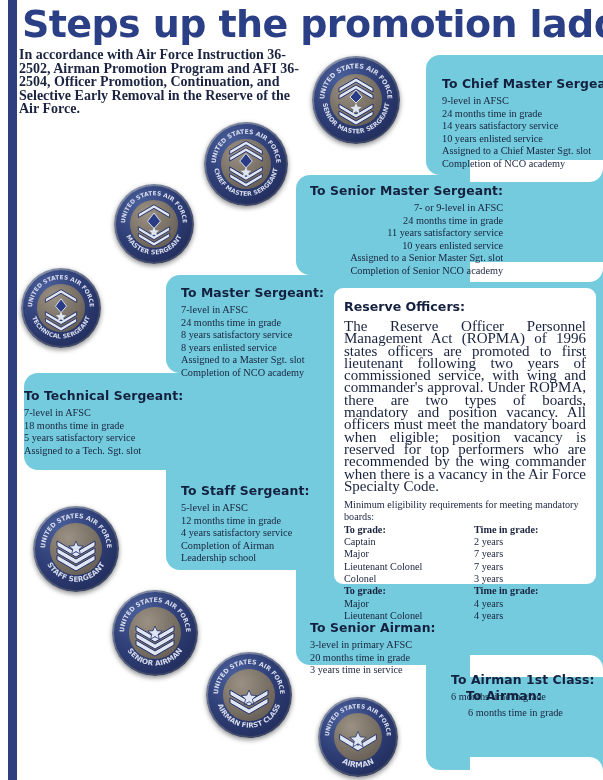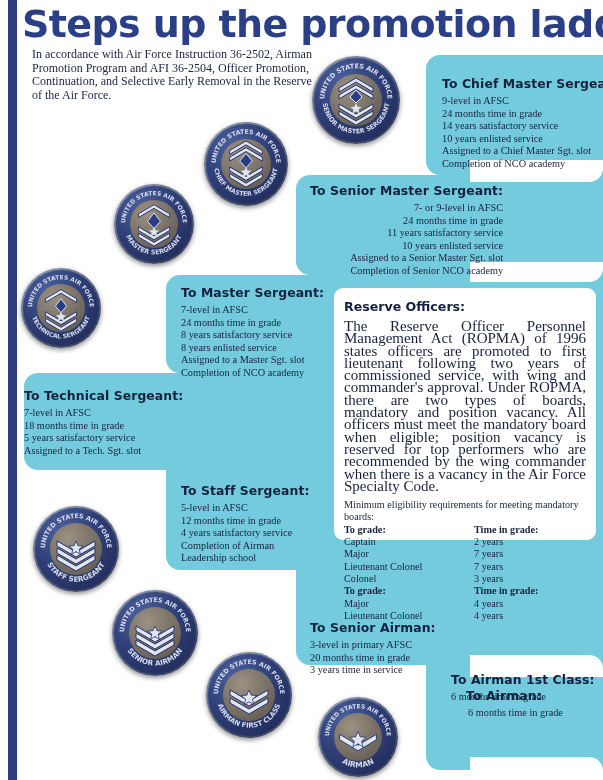--- a/index.html
+++ b/index.html
@@ -48,26 +48,27 @@
     font-weight: bold;
     font-size: 38px;
     line-height: 40px;
     letter-spacing: -0.6px;
     color: #2b3f86;
     white-space: nowrap;
   }
 
   .intro {
     position: absolute;
-    left: 32px;
+    left: 19px;
     top: 48px;
     width: 290px;
-    font-size: 12px;
+    font-size: 14px;
     line-height: 13.6px;
     color: #1b2340;
+    font-weight: bold;
   }
 
   
   .teal {
     position: absolute;
     background: #74cbdd;
   }
 
   
   .blk-title {
@@ -87,21 +88,21 @@
     white-space: nowrap;
   }
   .txtblock { position: absolute; }
 
   
   .ro-card {
     position: absolute;
     left: 334px;
     top: 288px;
     width: 262px;
-    height: 252px;
+    height: 296px;
     background: #ffffff;
     border-radius: 9px 9px 9px 9px;
   }
   .ro-title {
     font-family: "DejaVu Sans", sans-serif;
     font-weight: bold;
     font-size: 12.6px;
     color: #14203f;
     margin: 11px 0 6px 10px;
   }

